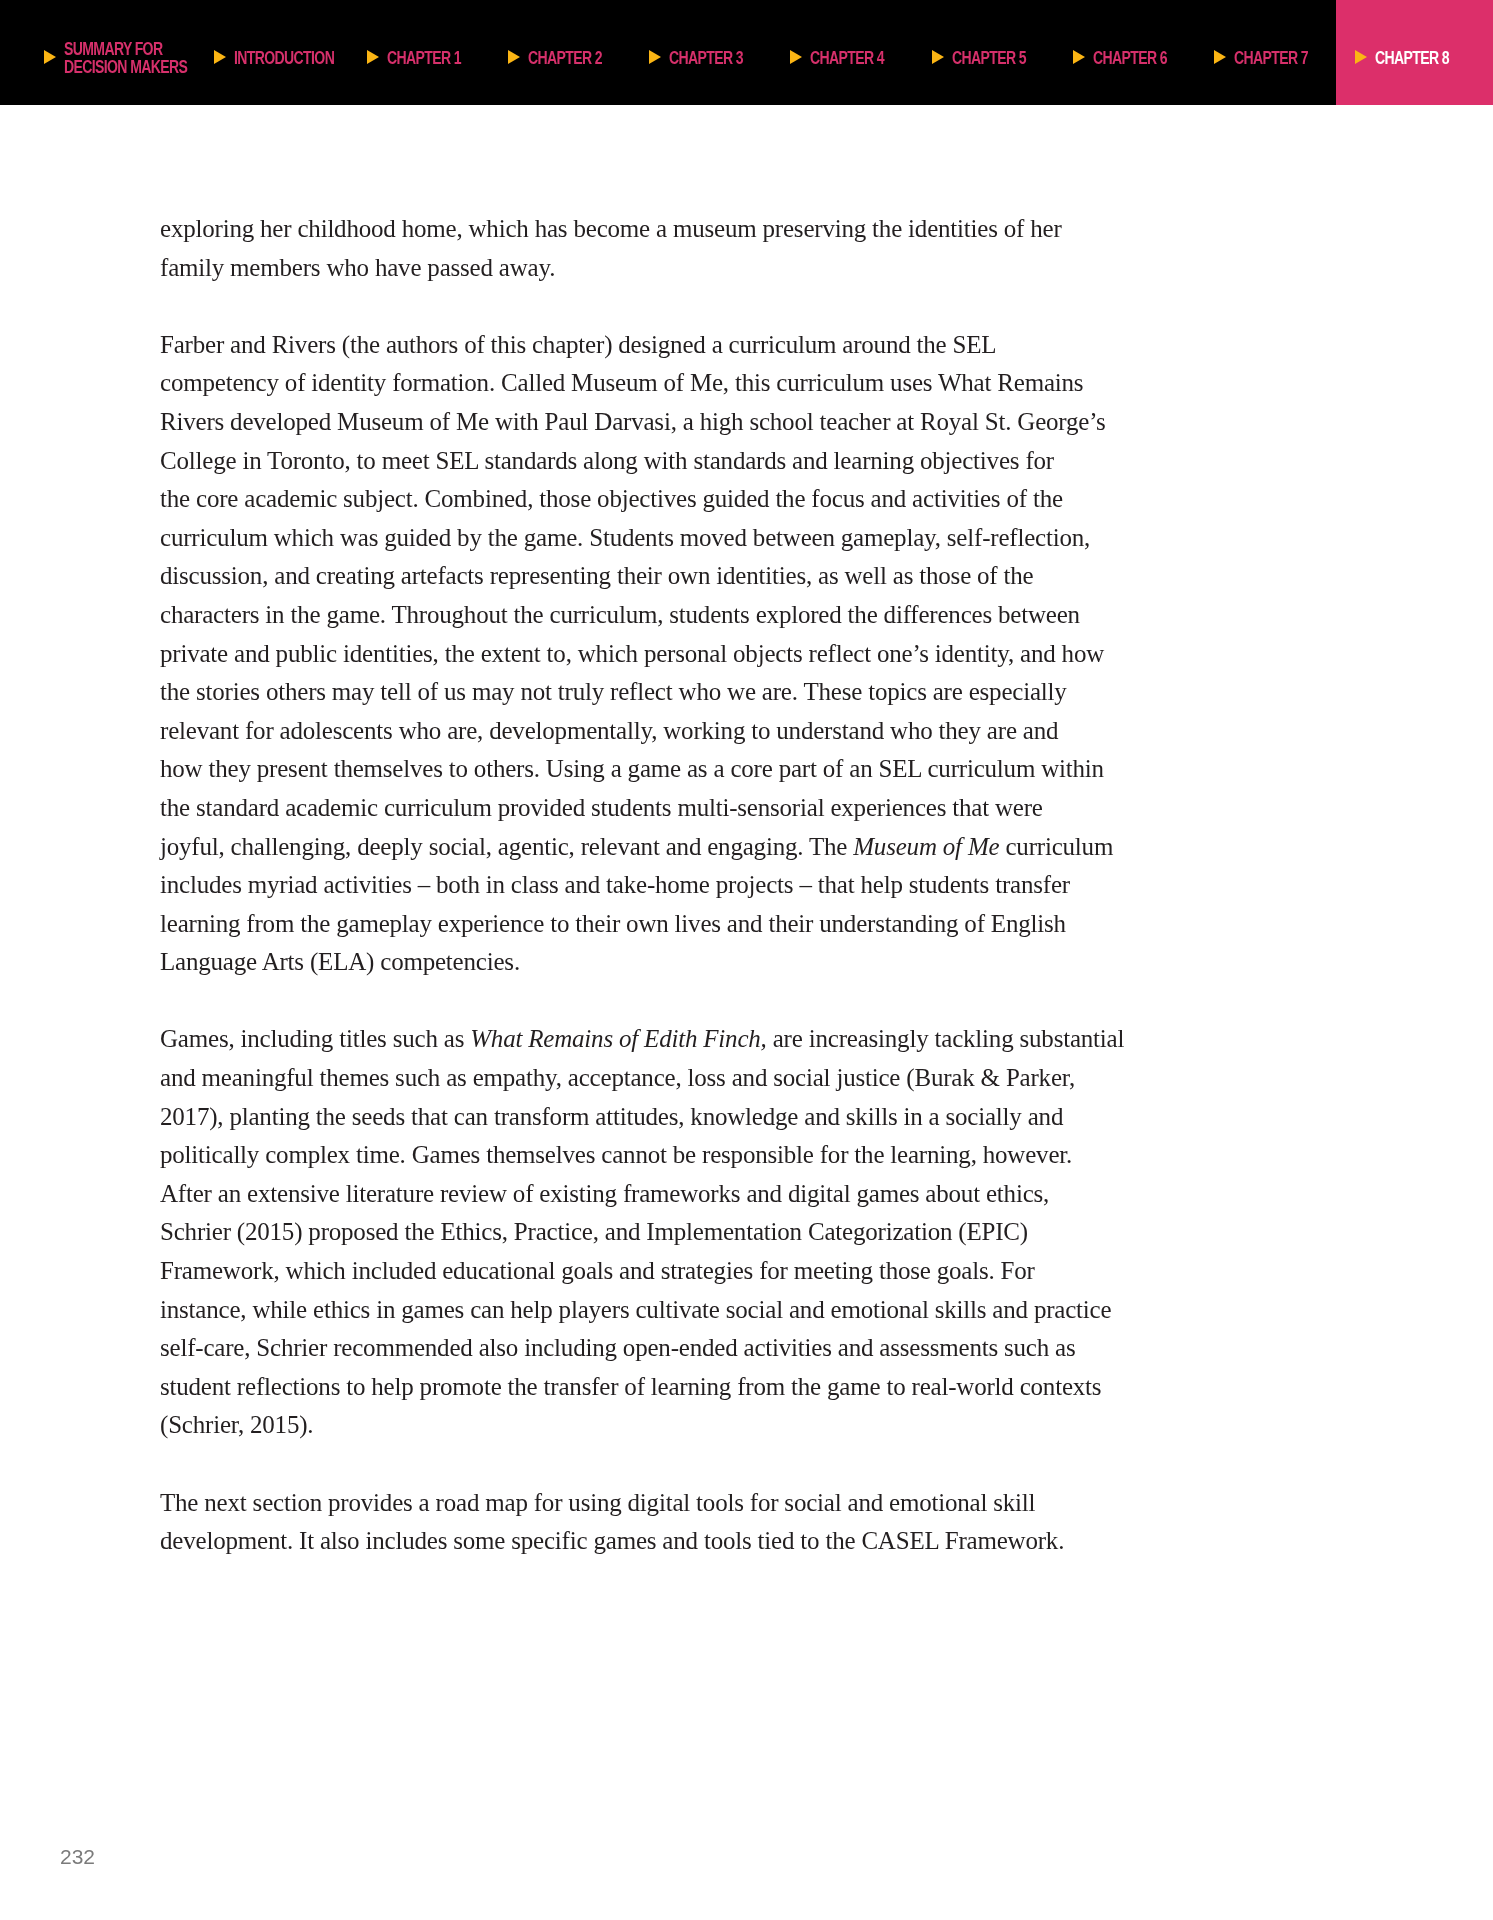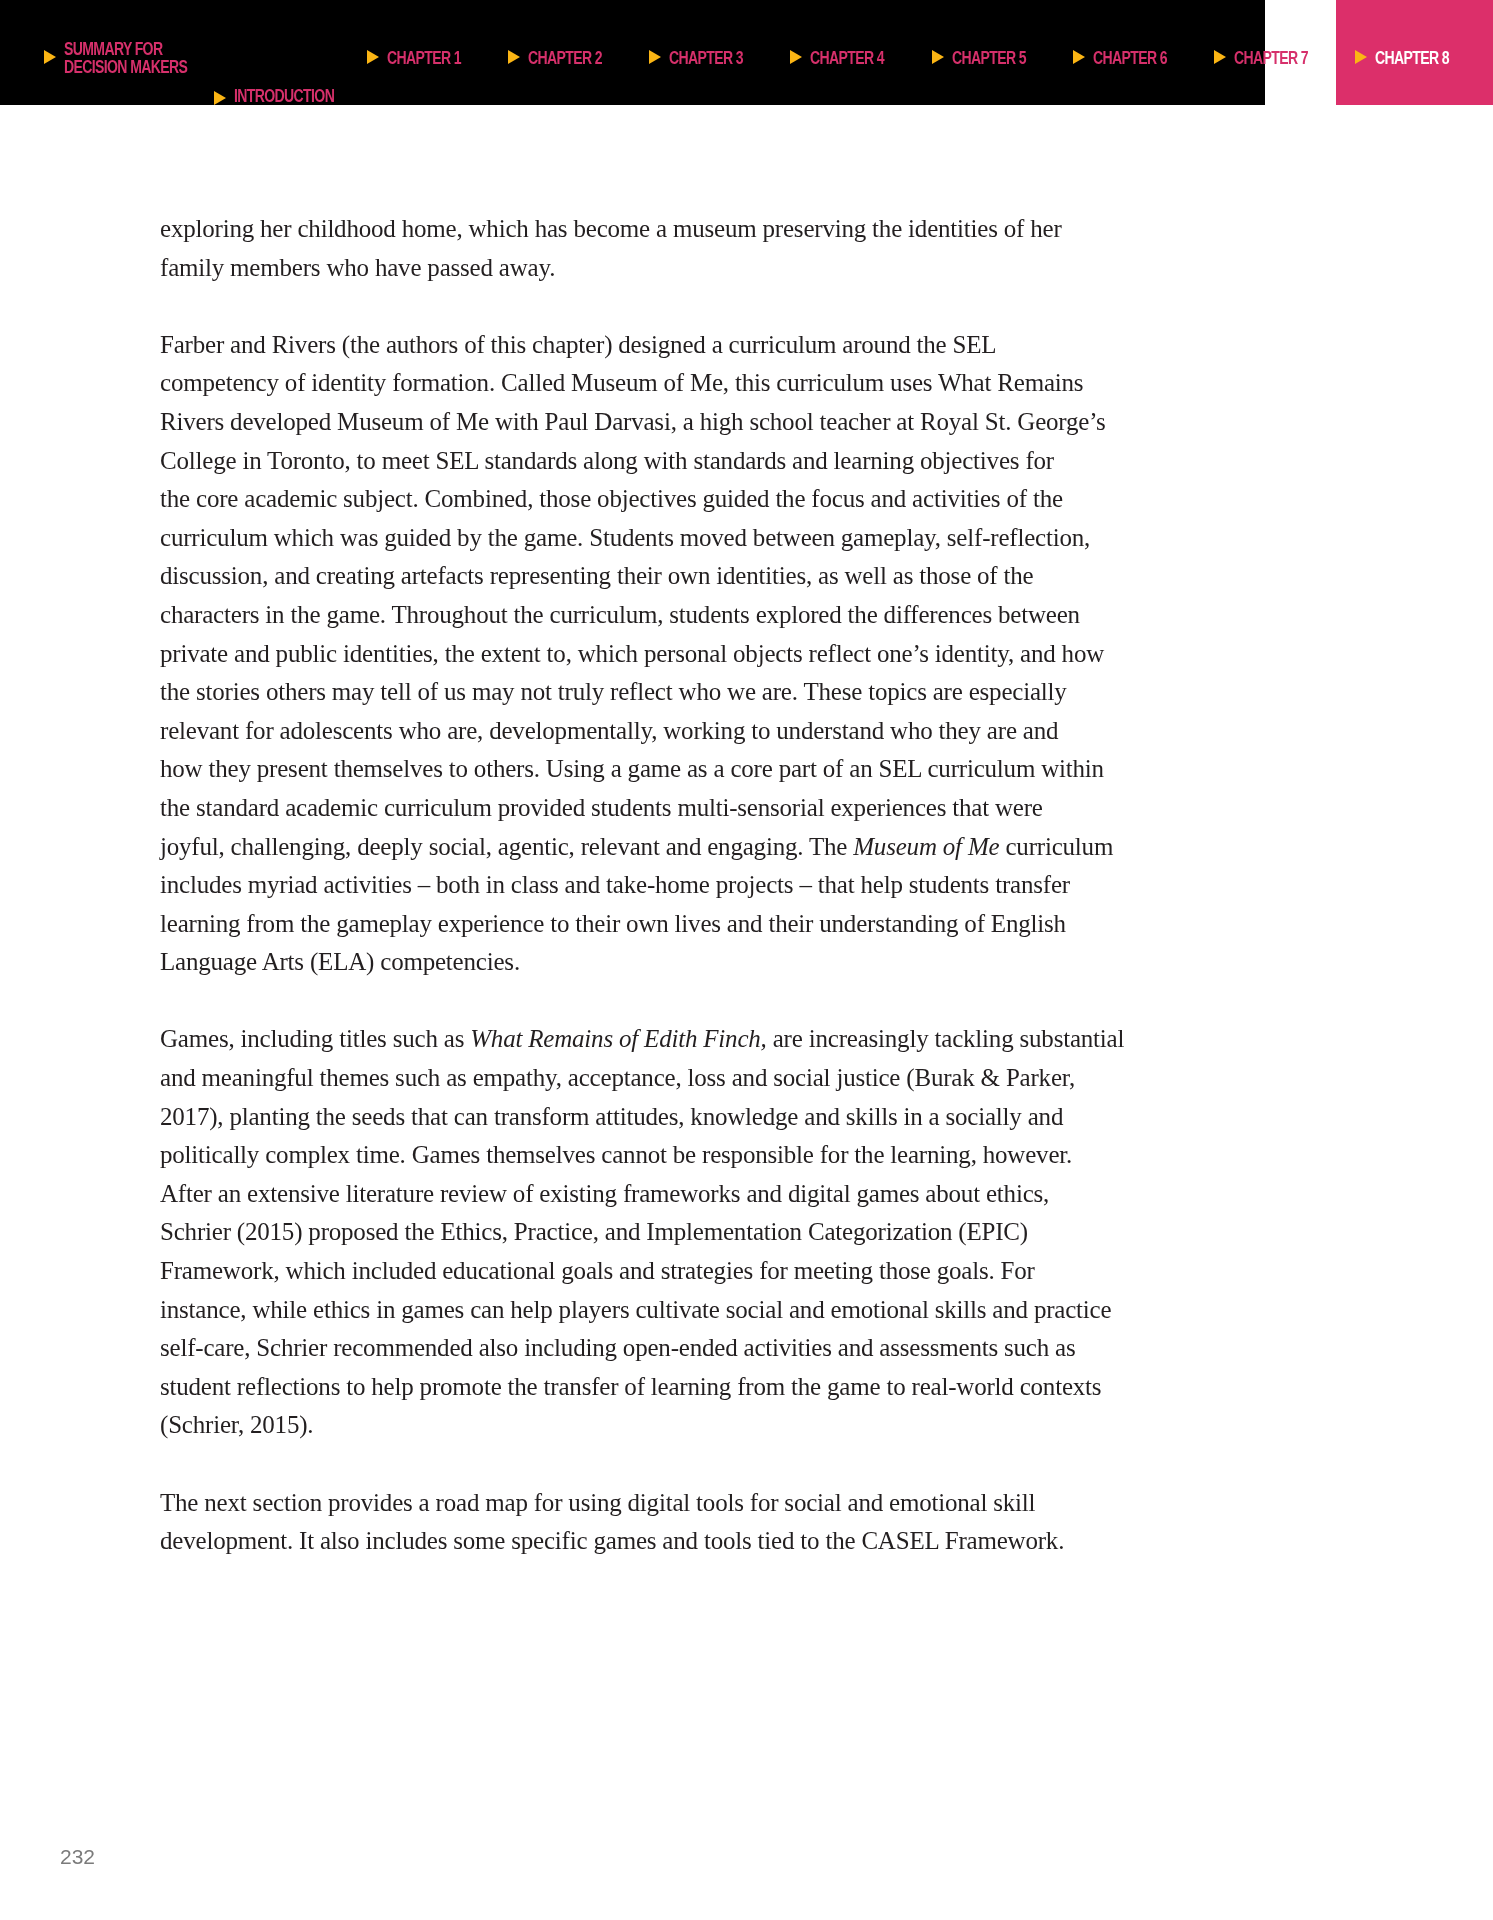--- a/index.html
+++ b/index.html
@@ -1,21 +1,21 @@
 <!DOCTYPE html>
 <html><head>
 <meta charset="utf-8">
 <style>
   html, body { margin: 0; padding: 0; }
   body {
     width: 1493px; height: 1920px; background: #ffffff; position: relative;
     overflow: hidden; font-family: "Liberation Sans", "DejaVu Sans", sans-serif;
   }
   .navbar {
-    position: absolute; left: 0; top: 0; width: 1265px; height: 105px; background: #000000;
+    position: absolute; left: 0; top: 0; width: 1493px; height: 105px; background: #000000;
   }
   .nav-item {
     position: absolute; top: 0; height: 105px; display: flex; align-items: center;
     cursor: pointer;
   }
   .nav-item .arrow {
     width: 0; height: 0; border-top: 7px solid transparent; border-bottom: 7px solid transparent;
     border-left: 12px solid #fbb514; margin-right: 8px; margin-top: 8px;
   }
   .nav-item .label {
@@ -40,21 +40,21 @@
   }
 </style>
 </head>
 <body>
 
 <div class="navbar">
   <div class="nav-item two-line" style="left:44px;">
     <span class="arrow"></span>
     <span class="label">SUMMARY FOR DECISION MAKERS</span>
   </div>
-  <div class="nav-item" style="left:214px;align-items:flex-end;">
+  <div class="nav-item" style="left:214px;">
     <span class="arrow"></span>
     <span class="label">INTRODUCTION</span>
   </div>
   <div class="nav-item" style="left:367px;">
     <span class="arrow"></span>
     <span class="label">CHAPTER 1</span>
   </div>
   <div class="nav-item" style="left:508px;">
     <span class="arrow"></span>
     <span class="label">CHAPTER 2</span>

